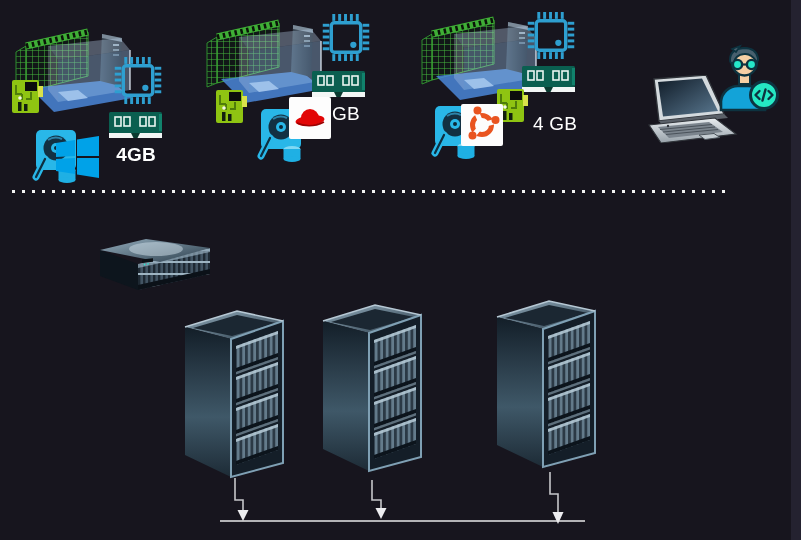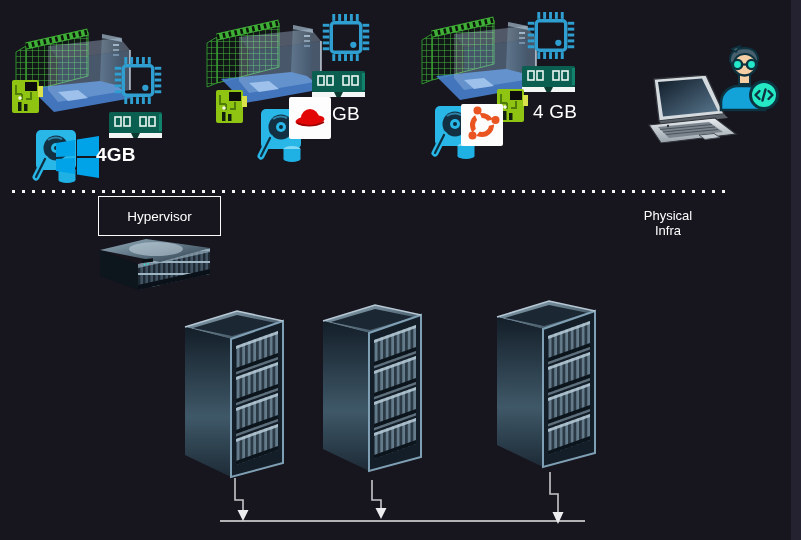--- a/index.html
+++ b/index.html
@@ -262,21 +262,21 @@
       </svg>
     <svg class="abs" style="left:109px;top:112px" width="53" height="28" viewBox="0 0 53 28">
         <use href="#sym-ram"></use>
       </svg>
     <svg class="abs" style="left:32px;top:130px" width="48" height="53" viewBox="0 0 48 53">
         <use href="#sym-disk"></use>
       </svg>
     <svg class="abs" style="left:56px;top:136px" width="43" height="42" viewBox="0 0 43 42">
         <use href="#sym-win"></use>
       </svg>
-    <span class="ram-label bold" style="left:96px;top:144px;width:60px;text-align:left">4GB</span>
+    <span class="ram-label bold" style="left:106px;top:144px;width:60px;text-align:center">4GB</span>
   </div>
 
   <div>
     <svg class="abs" style="left:205px;top:17px" width="122" height="88" viewBox="0 0 122 88">
         <use href="#sym-vmbox"></use>
       </svg>
     <svg class="abs" style="left:322px;top:14px" width="48" height="47" viewBox="0 0 48 48">
         <use href="#sym-cpu"></use>
       </svg>
     <svg class="abs" style="left:312px;top:71px" width="53" height="28" viewBox="0 0 53 28">
@@ -306,42 +306,35 @@
       </svg>
     <svg class="abs" style="left:497px;top:87px" width="31" height="35" viewBox="0 0 31 35">
         <use href="#sym-nic"></use>
       </svg>
     <svg class="abs" style="left:431px;top:106px" width="48" height="53" viewBox="0 0 48 53">
         <use href="#sym-disk"></use>
       </svg>
     <svg class="abs" style="left:461px;top:104px" width="42" height="42" viewBox="0 0 42 42">
         <use href="#sym-ubuntu"></use>
       </svg>
-    <span class="ram-label" style="left:533px;top:101px">4 GB</span>
+    <span class="ram-label" style="left:533px;top:113px">4 GB</span>
   </div>
 
   <div>
     <svg class="abs" style="left:646px;top:75px" width="92" height="68" viewBox="0 0 92 68">
         <use href="#sym-laptop"></use>
       </svg>
     <svg class="abs" style="left:716px;top:44px" width="64" height="70" viewBox="0 0 64 70">
         <use href="#sym-avatar"></use>
       </svg>
   </div>
 
   <div class="dotted-sep"></div>
 
-  <div class="hyp-box">
-    <span>Hypervisor</span>
-  </div>
-
-  <div class="phys-label">
-    <div>Physical</div>
-    <div>Infra</div>
-  </div>
+
 
   <svg class="abs" style="left:98px;top:237px" width="114" height="57" viewBox="0 0 114 57">
       <use href="#sym-appliance"></use>
     </svg>
 
   <svg class="abs" style="left:179px;top:307px" width="110" height="172" viewBox="0 0 110 172">
       <use href="#sym-tower"></use>
     </svg>
   <svg class="abs" style="left:317px;top:301px" width="110" height="172" viewBox="0 0 110 172">
       <use href="#sym-tower"></use>

